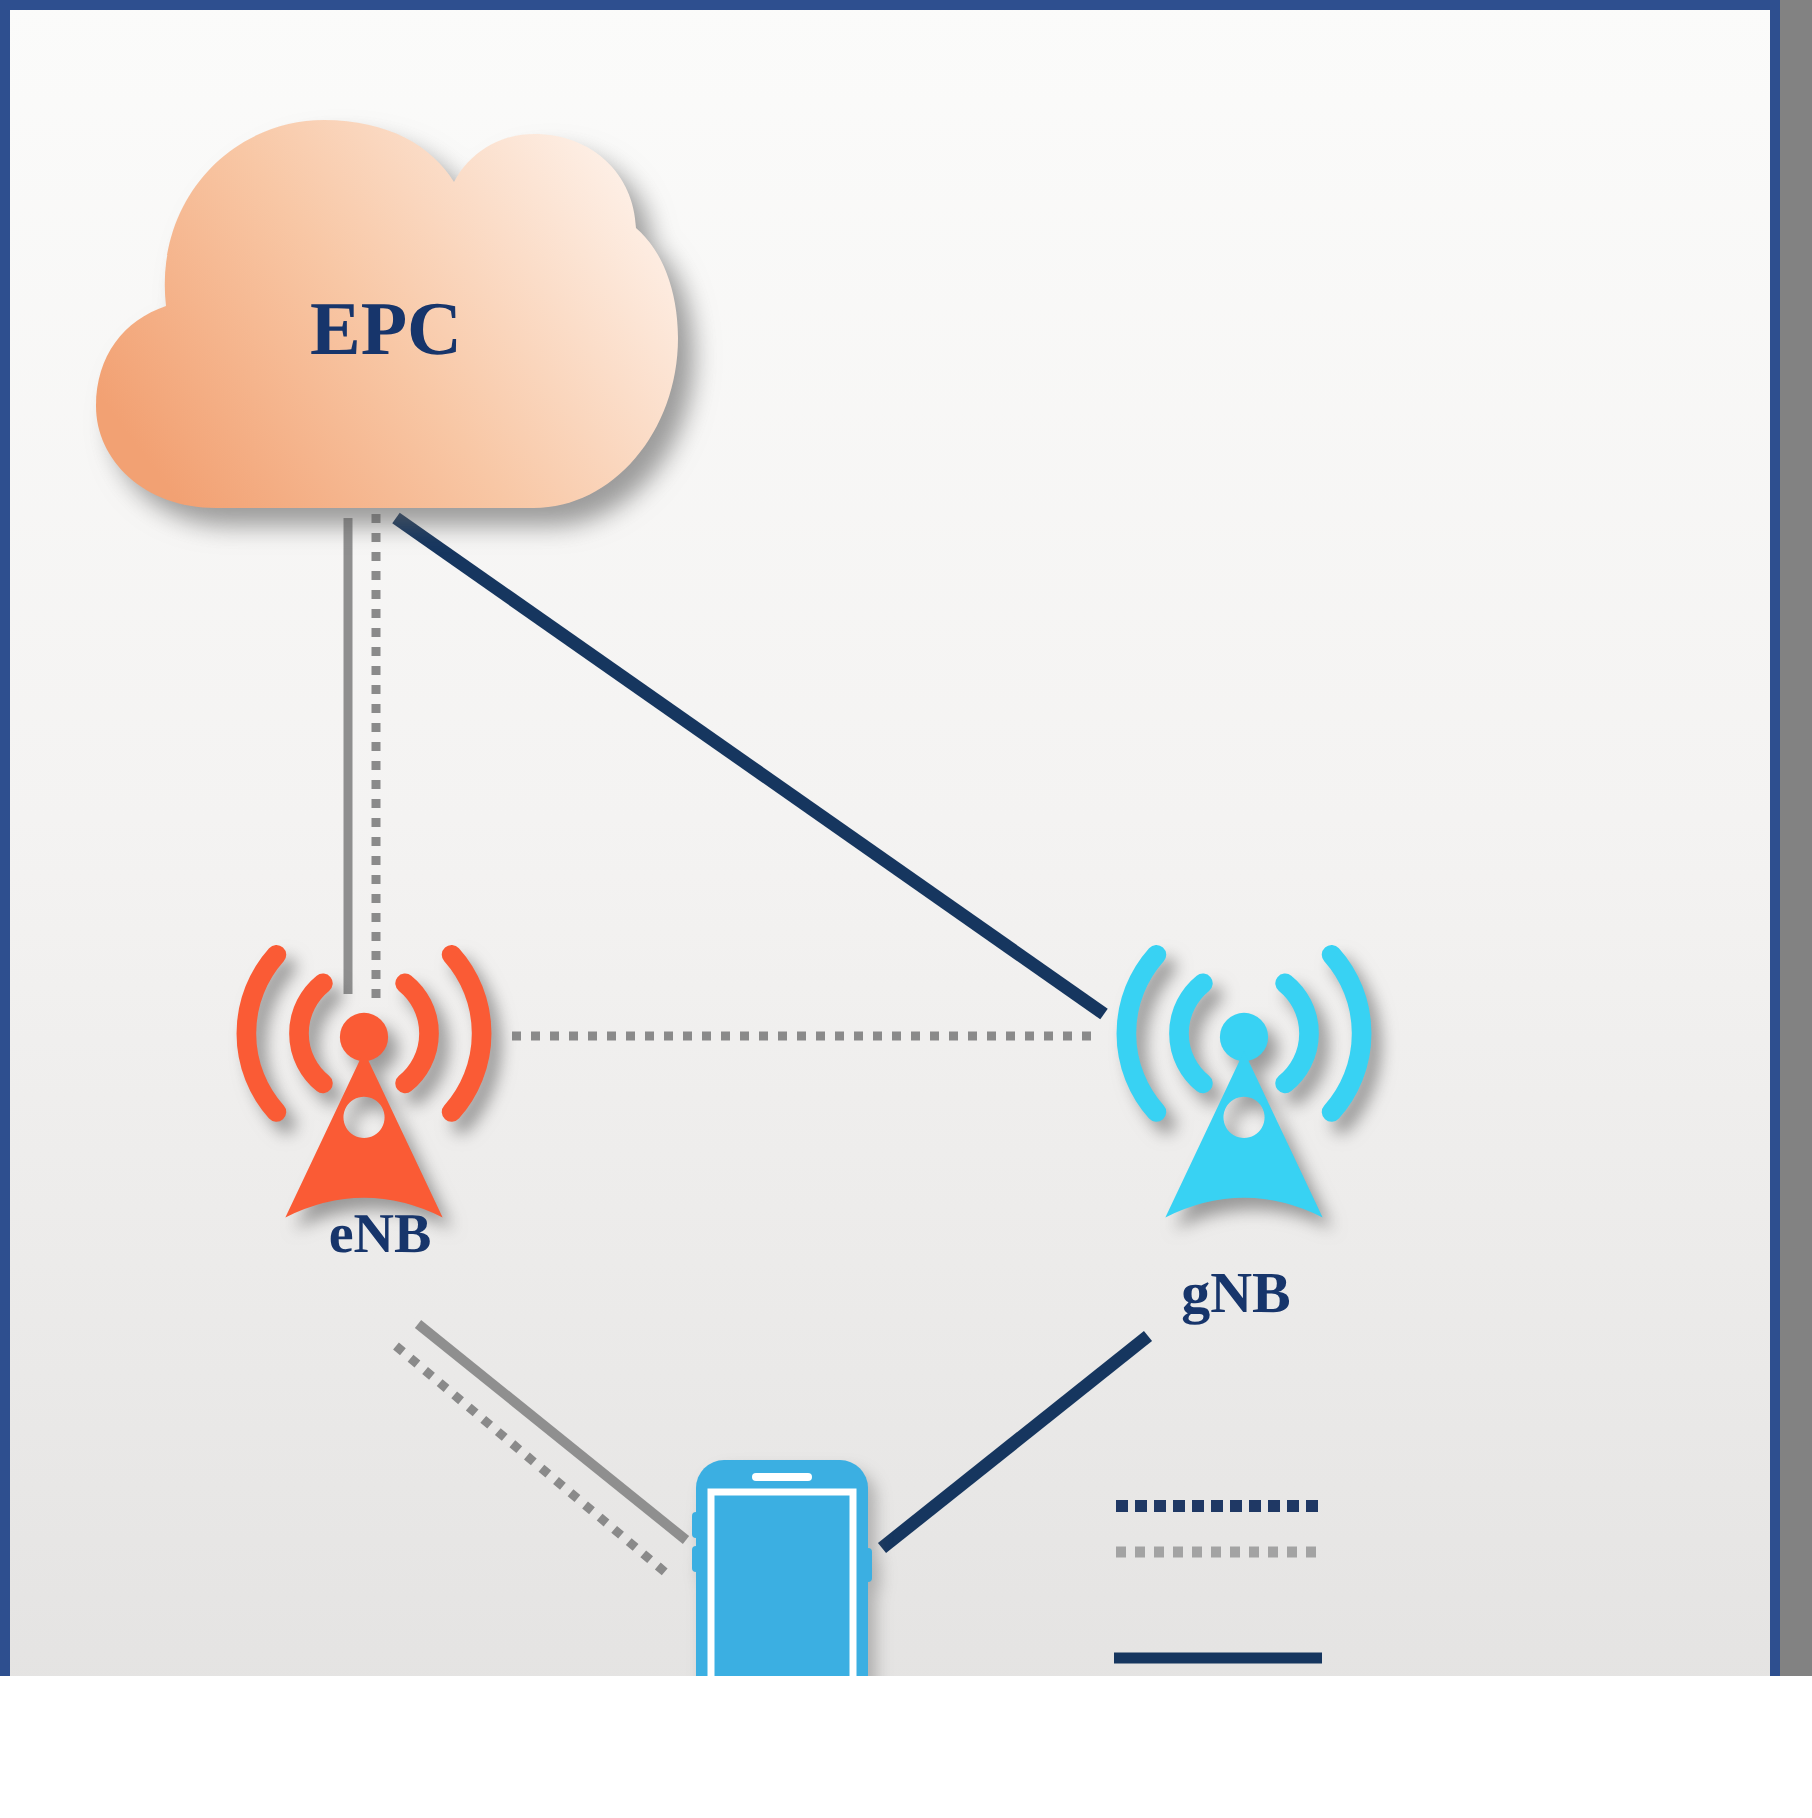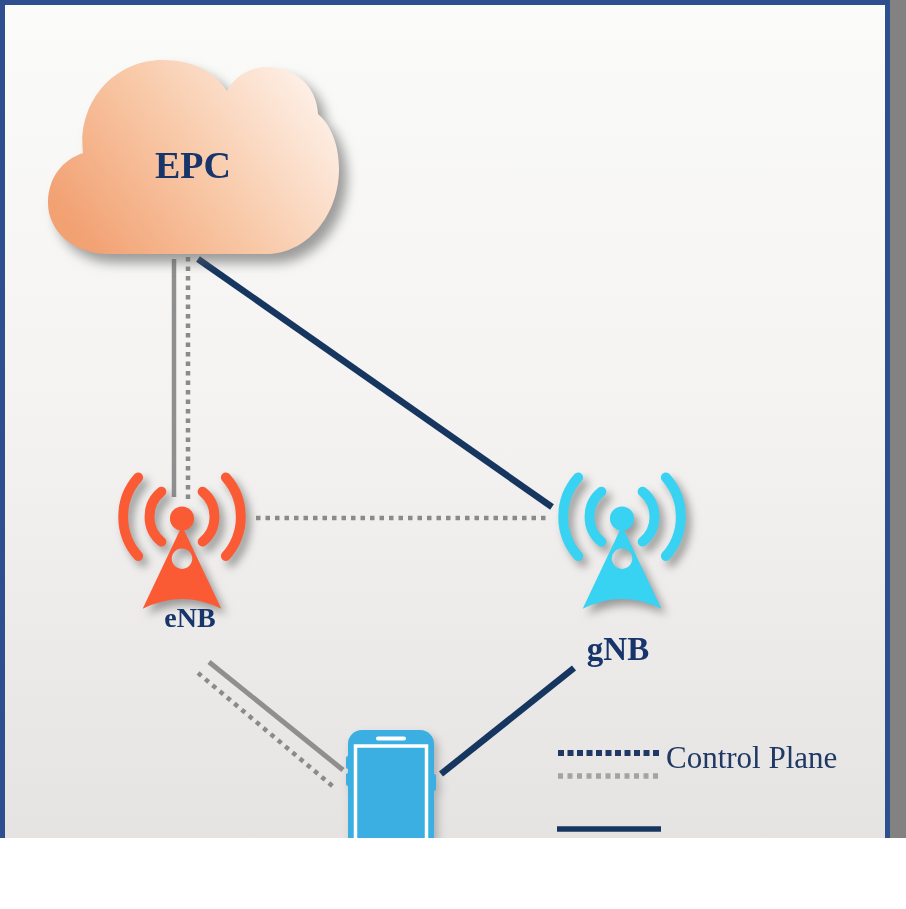--- a/index.html
+++ b/index.html
@@ -14,21 +14,21 @@
   .icon{position:absolute;z-index:3;}
   .cloud-icon{left:44px;top:56px;filter:drop-shadow(8px 9px 6px rgba(95,95,95,.60));}
   .tower{filter:drop-shadow(5px 6px 4px rgba(85,85,85,.55));}
   .enb-icon{left:106px;top:472px;color:#fa5b35;}
   .gnb-icon{left:546px;top:472px;color:#38d2f3;}
   .phone-icon{left:346px;top:728px;filter:drop-shadow(4px 5px 4px rgba(95,95,95,.40));}
   .node-label{position:absolute;z-index:5;width:120px;text-align:center;
             color:#17356b;font-weight:bold;}
   .epc-label{left:133px;top:143px;font-size:38px;}
   .enb-label{left:130px;top:602px;font-size:28px;}
-  .gnb-label{left:558px;top:631px;font-size:33px;}
+  .gnb-label{left:558px;top:631px;font-size:29px;}
   .legend-label{position:absolute;z-index:5;color:#1f3864;font-size:31px;font-weight:normal;}
   .legend-control{left:666px;top:740px;}
   .legend-user{left:670px;top:828px;}
 </style>
 </head>
 <body>
 
 <div id="canvas">
 
   <div class="slide-bg"></div>
@@ -97,17 +97,16 @@
     </g>
     <rect x="9.5" y="18" width="71" height="127" fill="none" stroke="#ffffff" stroke-width="3.5"></rect>
     <rect x="30" y="8.5" width="30" height="4" rx="2" fill="#ffffff"></rect>
     <circle cx="45" cy="156" r="8" fill="none" stroke="#ffffff" stroke-width="3"></circle>
   </svg>
 
   <div class="node-label epc-label">EPC</div>
   <div class="node-label enb-label">eNB</div>
   <div class="node-label gnb-label">gNB</div>
 
-  <div class="legend-label legend-control">Control Plane</div>
 
   <div class="slide-border"></div>
   <div class="right-strip"></div>
 </div>
 
 </body></html>

